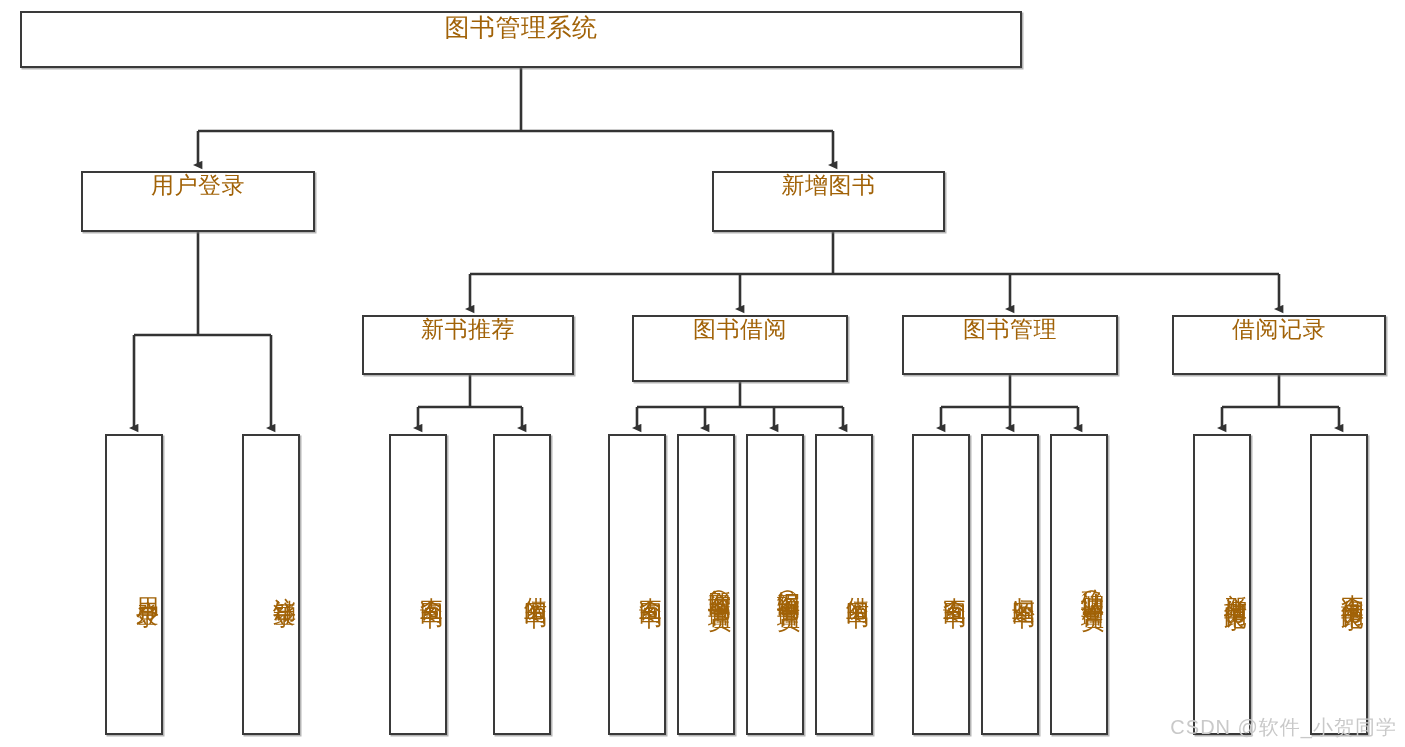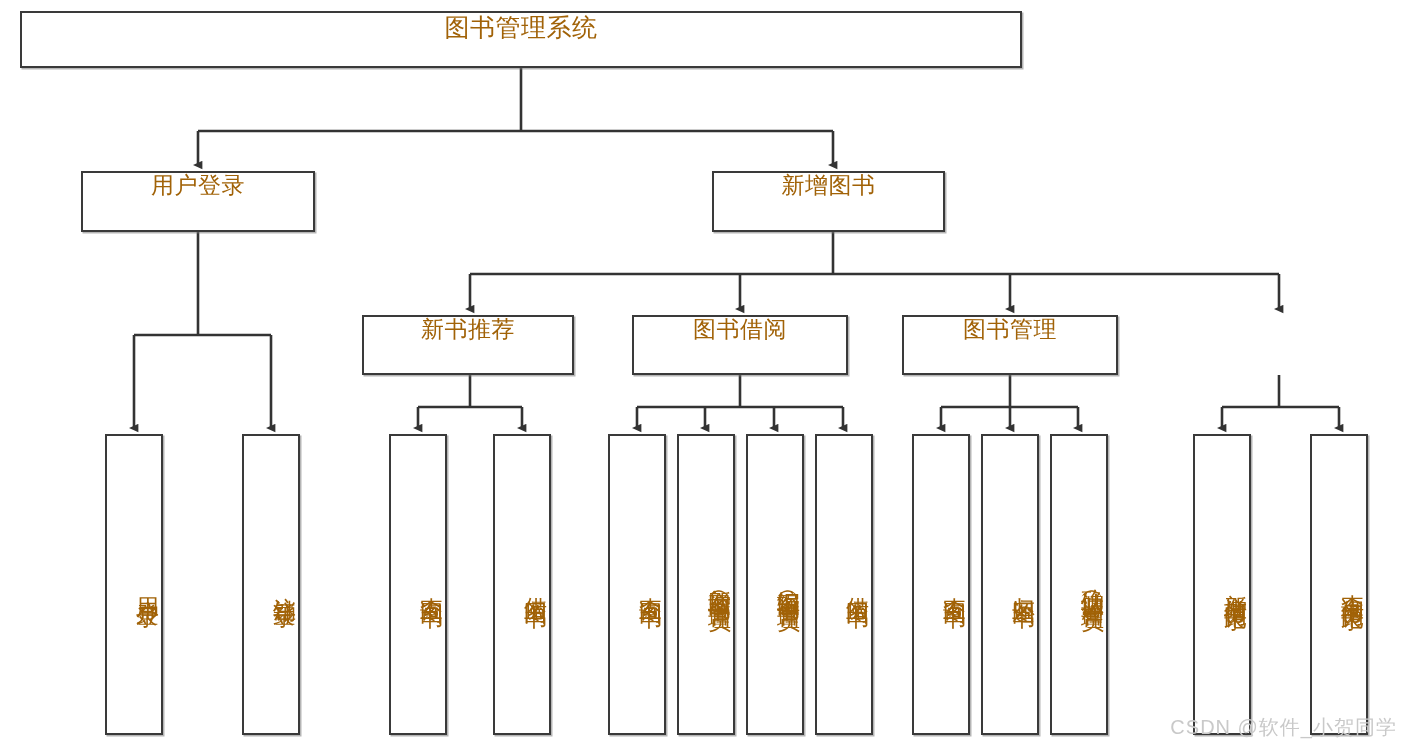--- a/index.html
+++ b/index.html
@@ -111,25 +111,28 @@
   <div class="node horiz" style="left:81px; top:171px; width:234px; height:61px;">
     <span class="label">用户登录</span>
   </div>
   <div class="node horiz" style="left:712px; top:171px; width:233px; height:61px;">
     <span class="label">新增图书</span>
   </div>
 
   <div class="node horiz" style="left:362px; top:315px; width:212px; height:60px;">
     <span class="label">新书推荐</span>
   </div>
-  <div class="node horiz" style="left:632px; top:315px; width:216px; height:60px;">
+  <div class="node horiz" style="left:632px; top:315px; width:216px; height:67px;">
     <span class="label">图书借阅</span>
   </div>
   <div class="node horiz" style="left:902px; top:315px; width:216px; height:60px;">
     <span class="label">图书管理</span>
+  </div>
+  <div class="node horiz" style="left:1172px; top:315px; width:214px; height:60px;">
+    <span class="label">借阅记录</span>
   </div>
 
   <div class="node leaf" style="left:105px; top:434px; width:58px; height:301px;">
     <span class="label">用户登录</span>
   </div>
   <div class="node leaf" style="left:242px; top:434px; width:58px; height:301px;">
     <span class="label">注销登录</span>
   </div>
 
   <div class="node leaf" style="left:389px; top:434px; width:58px; height:301px;">

